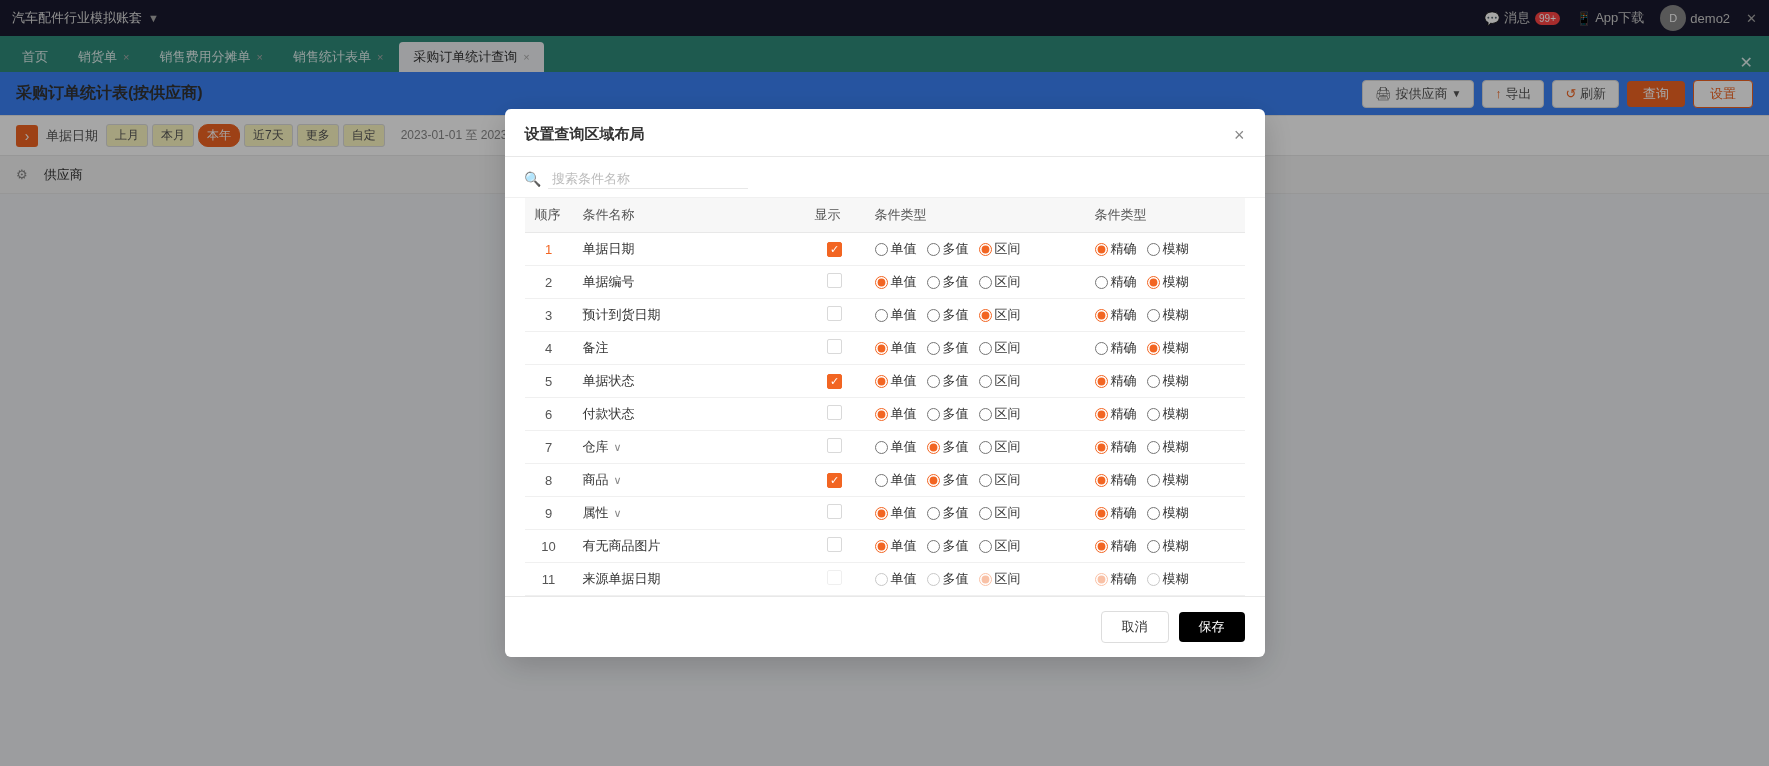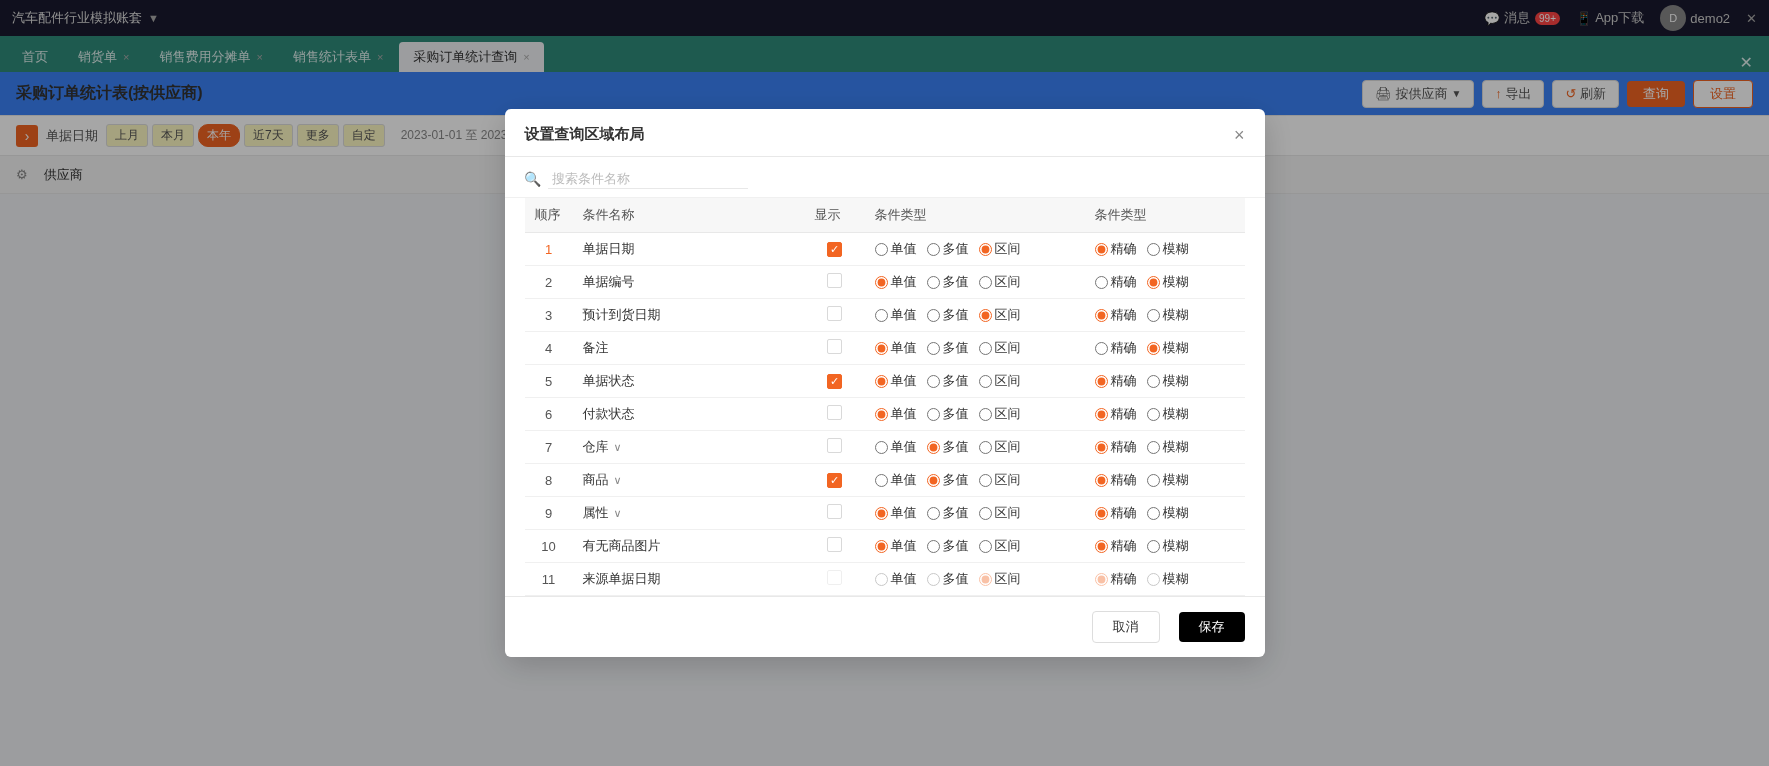--- a/index.html
+++ b/index.html
@@ -212,21 +212,21 @@
 
     .order-num { color: #f26522; font-weight: 500; text-align: center; display: block; }
     .order-num.normal { color: #555; font-weight: normal; }
 
     
     .dialog-footer {
       padding: 14px 20px;
       display: flex;
       align-items: center;
       justify-content: flex-end;
-      gap: 19px;
+      gap: 10px;
       border-top: 1px solid #e8e8e8;
     }
     .btn-cancel {
       padding: 6px 20px;
       border: 1px solid #ddd;
       background: #fff;
       border-radius: 4px;
       cursor: pointer;
       font-size: 13px;
       color: #333;

